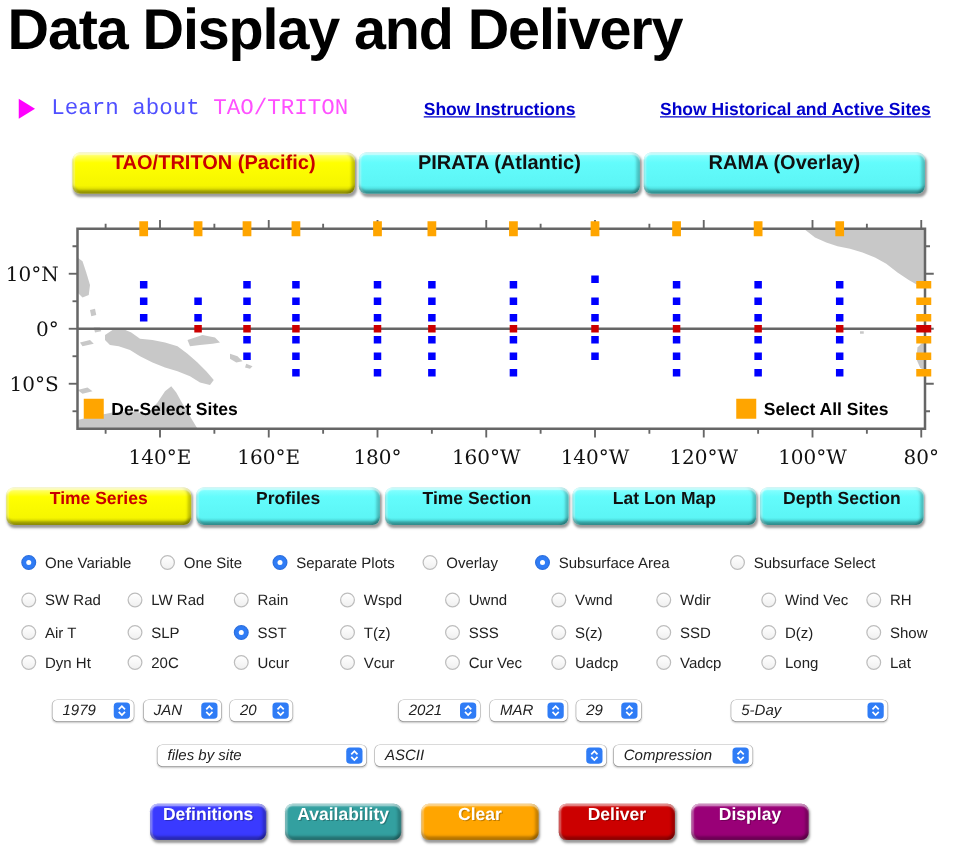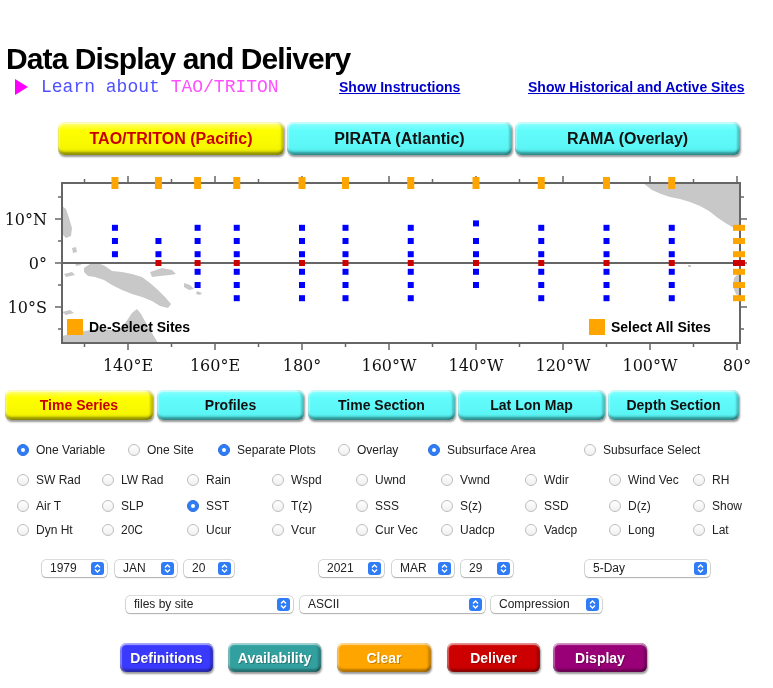--- a/index.html
+++ b/index.html
@@ -2,39 +2,39 @@
 <html><head>
 <meta charset="utf-8">
 <style>
   html, body { margin:0; padding:0; }
   body {
     width:773px; height:688px; position:relative; overflow:hidden;
     background:#ffffff; font-family:"Liberation Sans", sans-serif; color:#000;
   }
   .abs { position:absolute; }
   .title {
-    left:6px; top:3px; font-size:30px; font-weight:bold; letter-spacing:-0.9px;
-    line-height:40px; white-space:nowrap; color:#000;margin-top:36px;
+    left:6px; top:3px; font-size:46px; font-weight:bold; letter-spacing:-0.9px;
+    line-height:40px; white-space:nowrap; color:#000;
   }
   .learn-tri {
     left:15px; top:79px; width:0; height:0;
     border-left:13px solid #ff00ff; border-top:8px solid transparent; border-bottom:8px solid transparent;
   }
   .learn-text {
     left:41px; top:76px; font-family:"Liberation Mono", monospace; font-size:18px; line-height:22px;
     white-space:nowrap; cursor:pointer;
   }
   .learn-prefix { color:#5050ff; }
   .learn-hl { color:#ff50ff; }
   .link {
     top:79px; font-size:14px; font-weight:bold; color:#0000cc; text-decoration:underline;
     white-space:nowrap; line-height:17px; cursor:pointer;
   }
   .btn {
-    position:absolute; display:flex; align-items:center; justify-content:center;
+    position:absolute; display:flex; align-items:flex-start; justify-content:center;
     font-weight:bold; border-radius:6px; white-space:nowrap; cursor:pointer; box-sizing:border-box;
     box-shadow: inset 0 2px 1px rgba(255,255,255,0.55), inset 0 -3px 2px rgba(0,0,0,0.28),
                 inset -3px 0 2px rgba(0,0,0,0.2), inset 2px 0 1px rgba(255,255,255,0.35),
                 1px 2px 2px rgba(0,0,0,0.4);
   }
   .btn.tab-lg { top:122px; height:33px; font-size:16px; }
   .btn.tab-sm { top:390px; height:30px; font-size:14px; }
   .btn.cyan { background:linear-gradient(#8cffff, #63fcfc 25%, #5cf5f5 80%, #3fcaca); color:#111; }
   .btn.yellow { background:linear-gradient(#ffff8c, #ffff00 25%, #f6f600 80%, #caca00); color:#c80000; }
   .btn.action { top:643px; height:29px; font-size:14px; color:#fff; text-shadow:1px 1px 0 rgba(0,0,0,0.25); }
@@ -52,21 +52,21 @@
     background:linear-gradient(#ffffff, #f0f0f0); margin-right:7px; position:relative; flex:none;
   }
   .radio.checked { background:#2f7cf6; border-color:#2b6fdf; }
   .radio.checked::after {
     content:''; position:absolute; left:3px; top:3px; width:4px; height:4px; border-radius:50%; background:#fff;
   }
 
   .sel {
     position:absolute; height:17px; background:#fff; border-radius:4px; box-sizing:border-box;
     box-shadow:0 0 0 0.5px rgba(0,0,0,0.28), 0 1px 1.5px rgba(0,0,0,0.22);
-    font-size:12px; line-height:17px; padding-left:8px; color:#222; white-space:nowrap; cursor:pointer;
+    font-size:12px; line-height:17px; padding-left:8px; color:#222; white-space:nowrap; cursor:pointer;font-style:italic;
   }
   .sel .chev {
     position:absolute; right:3px; top:2px; width:13px; height:13px; background:#2f7cf6; border-radius:3px;
     display:block;
   }
   .sel .chev svg { display:block; }
 </style>
 </head>
 <body>
 

